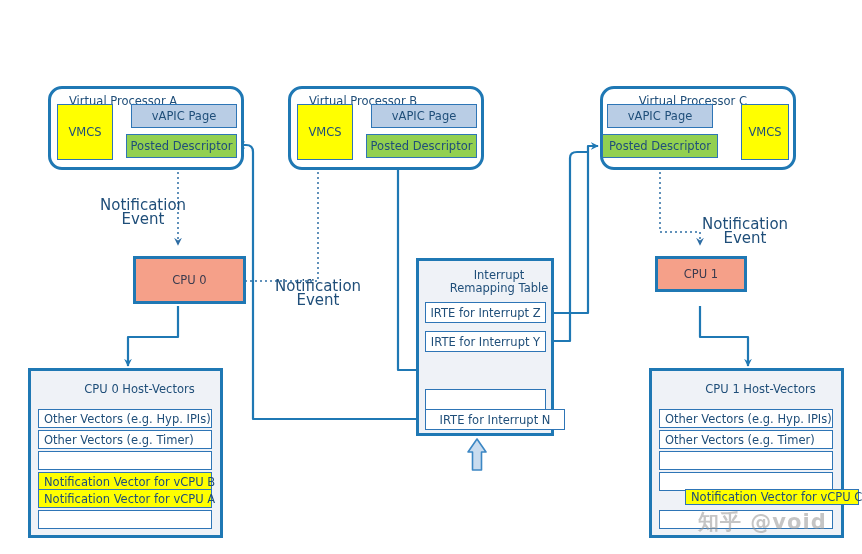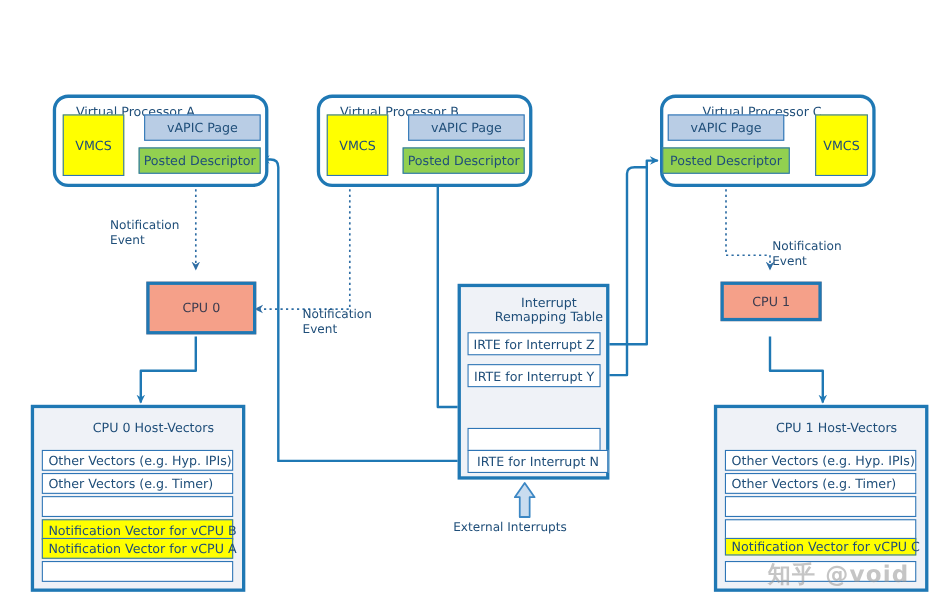--- a/index.html
+++ b/index.html
@@ -63,22 +63,22 @@
     background:#ffffff;border:1.4px solid #2E75B6;
     display:flex;align-items:center;
     font-size:11.5px;color:#1F4E79;white-space:nowrap;
     padding-left:5px;
   }
   .row.hl{background:#FFFF00;}
   .row.center{justify-content:center;padding-left:0;}
 
   
   .lbl{
-    position:absolute;font-size:11px;color:#1F4E79;
-    text-align:left;line-height:14px;white-space:pre-line;
+    position:absolute;font-size:15px;color:#1F4E79;
+    text-align:center;line-height:14px;white-space:pre-line;
   }
 
   
   #watermark{
     position:absolute;left:698px;top:508px;
     font-size:21px;color:rgba(150,150,150,.55);
     font-weight:bold;letter-spacing:1px;white-space:nowrap;
     pointer-events:none;
   }
 </style>
@@ -160,49 +160,48 @@
   <div class="abs cell vapic" style="left:607px;top:104px;width:106px;height:24px;">vAPIC Page</div>
   <div class="abs cell posted" style="left:602px;top:134px;width:116px;height:24px;">Posted Descriptor</div>
 
   <div class="lbl" style="left:100px;top:198px;width:86px;">Notification
 Event</div>
   <div class="lbl" style="left:275px;top:279px;width:86px;">Notification
 Event</div>
   <div class="lbl" style="left:702px;top:217px;width:86px;">Notification
 Event</div>
 
-  <div class="abs cpu" style="left:133px;top:256px;width:100px;height:48px;">CPU 0</div>
+  <div class="abs cpu" style="left:133px;top:256px;width:113px;height:48px;">CPU 0</div>
   <div class="abs cpu" style="left:655px;top:256px;width:92px;height:36px;">CPU 1</div>
 
   <div class="abs panel" style="left:416px;top:258px;width:138px;height:178px;">
     <div class="panel-title" style="top:8px;">Interrupt
 Remapping Table</div>
   </div>
   <div class="abs row center" style="left:425px;top:331px;width:121px;height:21px;">IRTE for Interrupt Y</div>
   <div class="abs row center" style="left:425px;top:302px;width:121px;height:21px;">IRTE for Interrupt Z</div>
   <div class="abs row center" style="left:425px;top:389px;width:121px;height:21px;"></div>
-  <div class="abs row center" style="left:425px;top:409px;width:128px;height:21px;">IRTE for Interrupt N</div>
-
-  <div class="lbl" style="left:412px;top:473px;width:146px;">External Interrupts</div>
+  <div class="abs row center" style="left:425px;top:409px;width:140px;height:21px;">IRTE for Interrupt N</div>
+
 
   <div class="abs panel" style="left:28px;top:368px;width:195px;height:170px;">
     <div class="panel-title" style="top:12px;">CPU 0 Host-Vectors</div>
   </div>
   <div class="abs row" style="left:38px;top:409px;width:174px;height:19px;">Other Vectors (e.g. Hyp. IPIs)</div>
   <div class="abs row" style="left:38px;top:430px;width:174px;height:19px;">Other Vectors (e.g. Timer)</div>
   <div class="abs row" style="left:38px;top:451px;width:174px;height:19px;"></div>
   <div class="abs row hl" style="left:38px;top:472px;width:174px;height:19px;">Notification Vector for vCPU B</div>
   <div class="abs row hl" style="left:38px;top:489px;width:174px;height:19px;">Notification Vector for vCPU A</div>
   <div class="abs row" style="left:38px;top:510px;width:174px;height:19px;"></div>
 
   <div class="abs panel" style="left:649px;top:368px;width:195px;height:170px;">
     <div class="panel-title" style="top:12px;">CPU 1 Host-Vectors</div>
   </div>
   <div class="abs row" style="left:659px;top:409px;width:174px;height:19px;">Other Vectors (e.g. Hyp. IPIs)</div>
   <div class="abs row" style="left:659px;top:430px;width:174px;height:19px;">Other Vectors (e.g. Timer)</div>
   <div class="abs row" style="left:659px;top:451px;width:174px;height:19px;"></div>
   <div class="abs row" style="left:659px;top:472px;width:174px;height:19px;"></div>
-  <div class="abs row hl" style="left:659px;top:489px;width:174px;height:16px;">Notification Vector for vCPU C</div>
+  <div class="abs row hl" style="left:685px;top:489px;width:174px;height:16px;">Notification Vector for vCPU C</div>
   <div class="abs row" style="left:659px;top:510px;width:174px;height:19px;"></div>
 
   <div id="watermark">知乎 @void</div>
 
 </div>
 
 </body></html>

